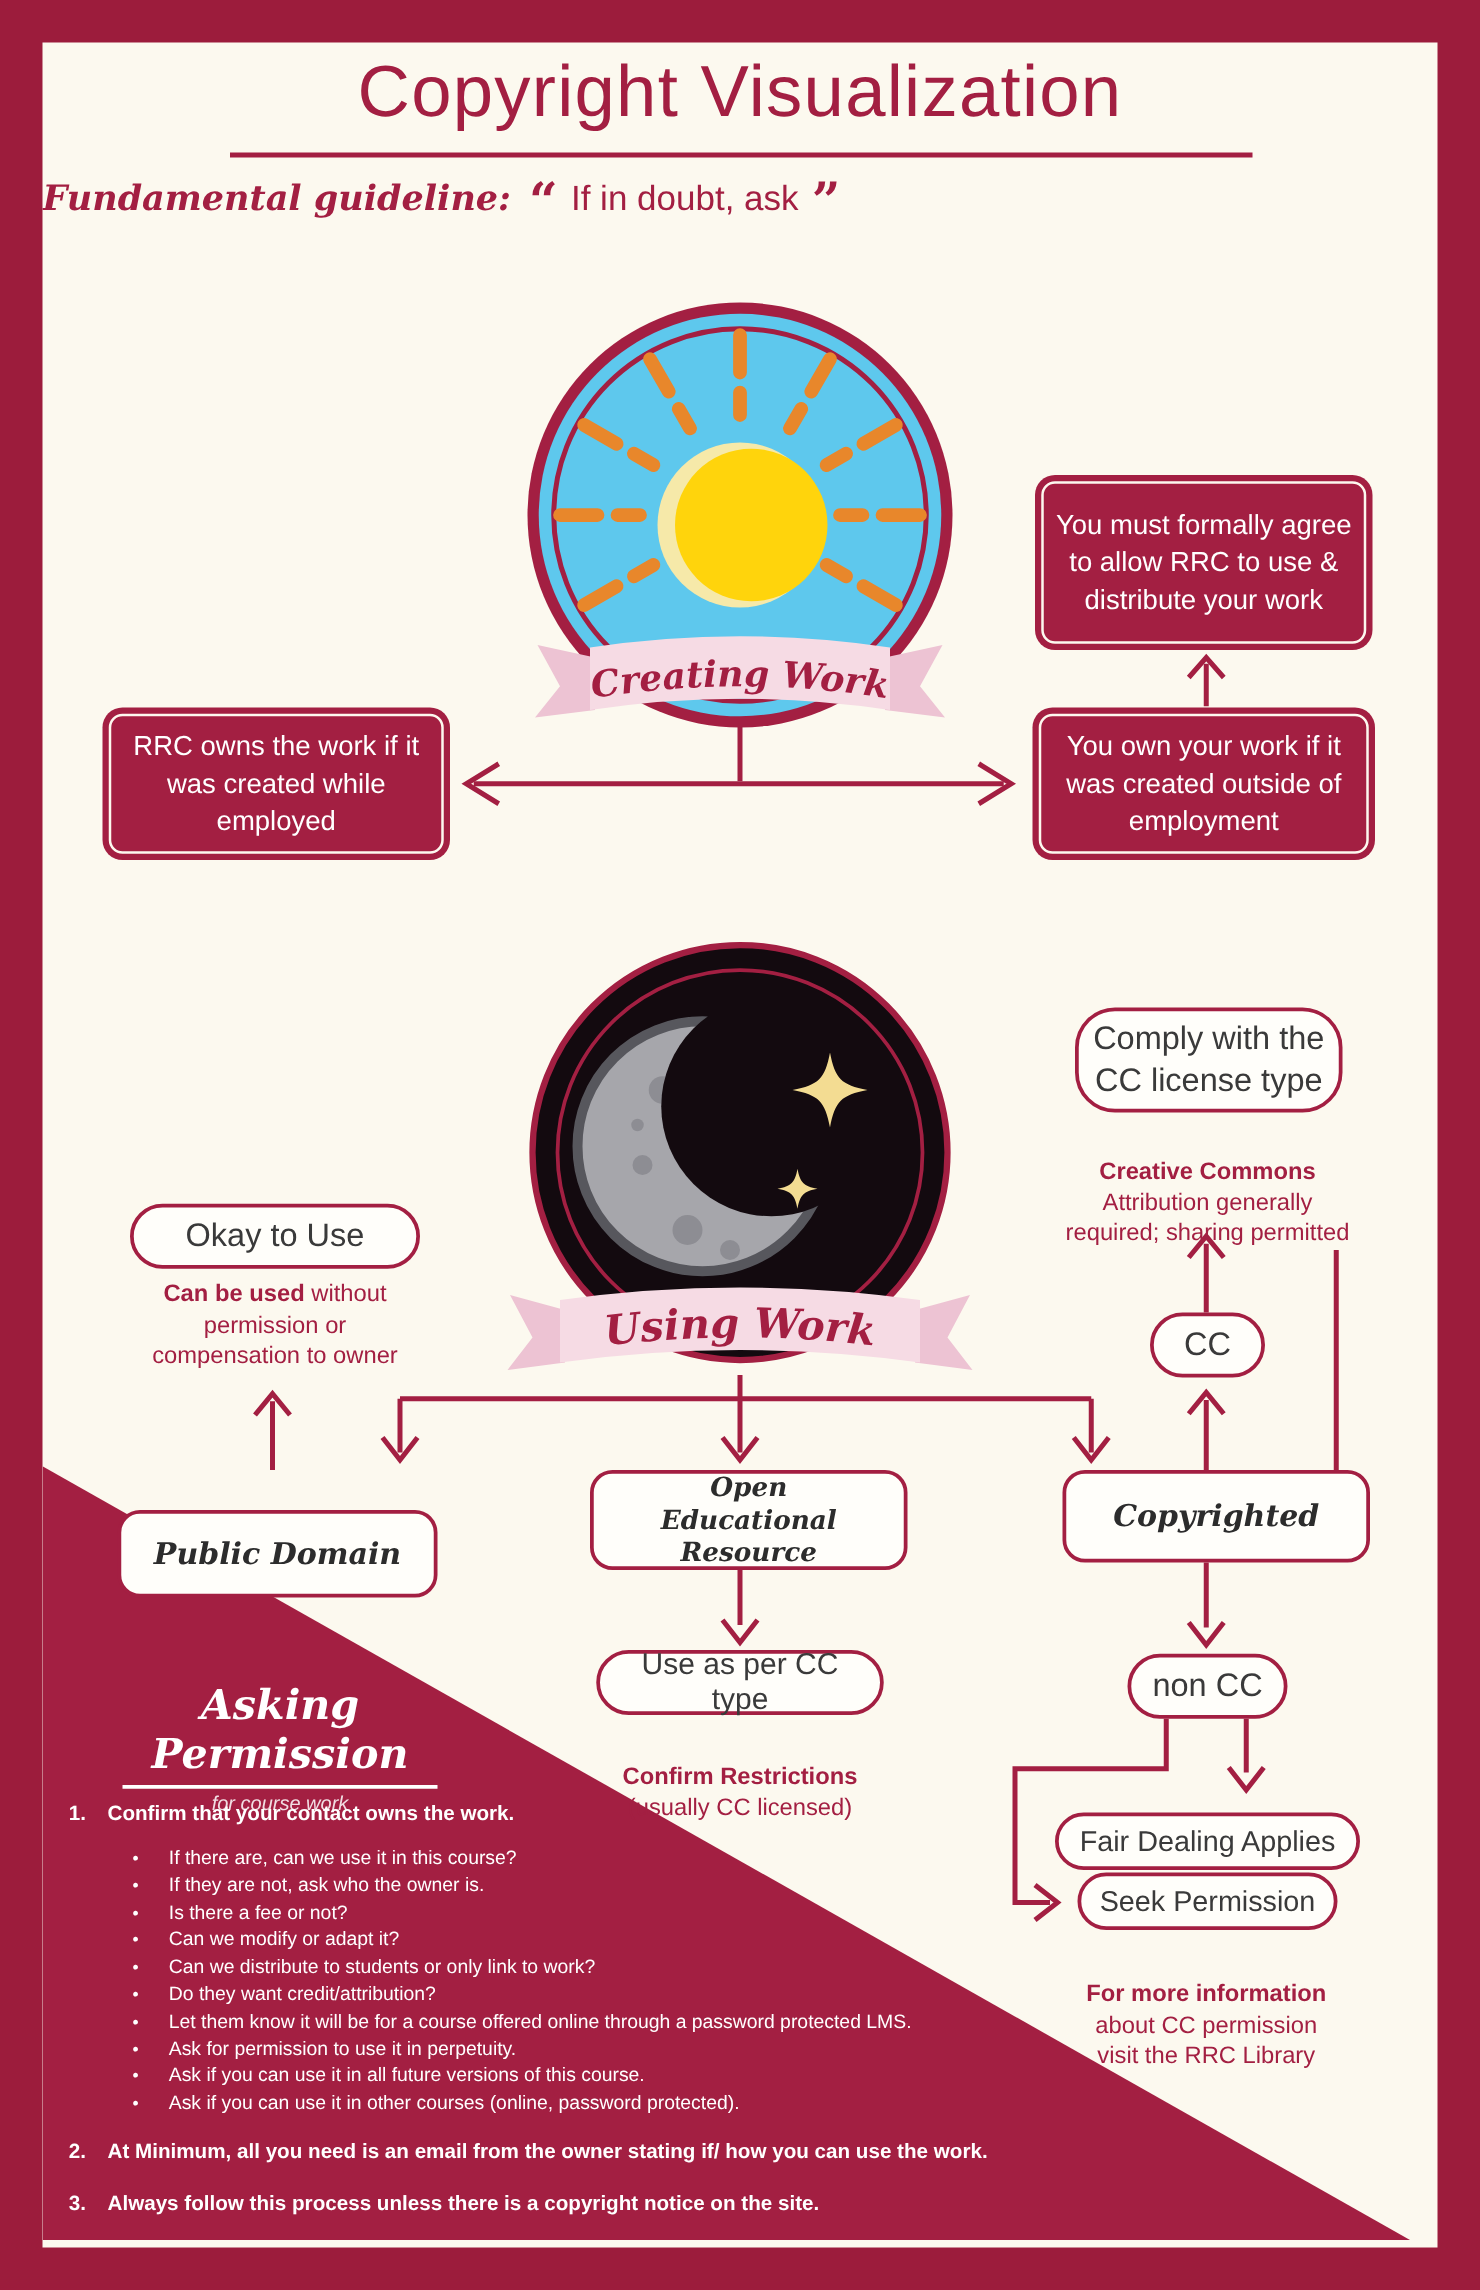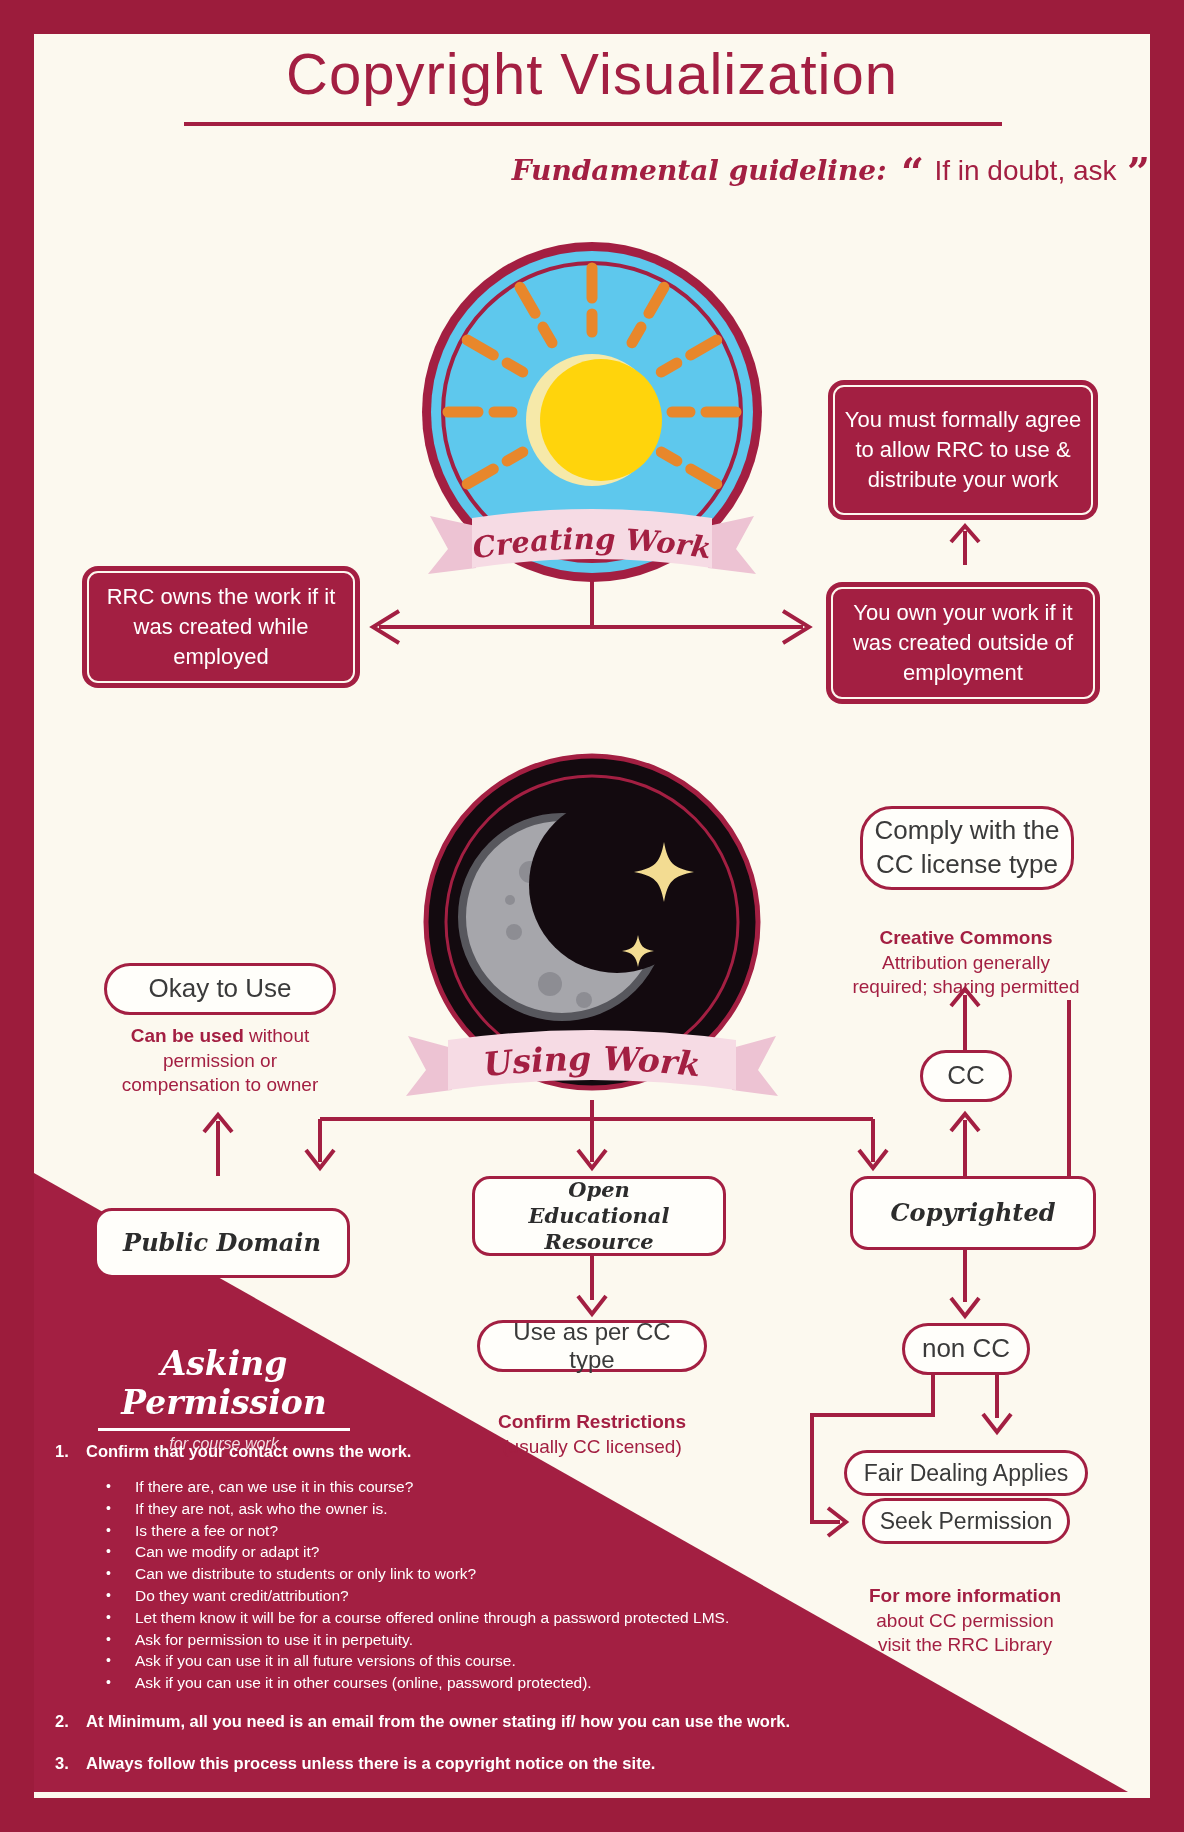--- a/index.html
+++ b/index.html
@@ -17,34 +17,34 @@
   body{width:1184px;height:1832px;font-family:"Liberation Sans",sans-serif;}
   #canvas{position:relative;width:1184px;height:1832px;background:var(--maroon-deep);}
   #inner{position:absolute;left:34px;top:34px;width:1116px;height:1764px;background:var(--cream);overflow:hidden;}
   svg{display:block;}
   .abs{position:absolute;}
 
   
   #title{position:absolute;top:6px;left:0;width:100%;text-align:center;
          font-size:58px;color:var(--maroon);font-weight:400;letter-spacing:1px;}
   #rule{position:absolute;top:88px;left:150px;width:818px;height:4px;background:var(--maroon);}
-  #guideline{position:absolute;top:120px;left:0;width:100%;text-align:right;color:var(--maroon);}
+  #guideline{position:absolute;top:108px;left:0;width:100%;text-align:left;color:var(--maroon);}
   .script{font-family:"DejaVu Serif",serif;font-style:italic;font-weight:700;}
   #guideline .g-label{font-size:28px;margin-right:10px;}
   #guideline .g-quote-mark{font-family:"DejaVu Serif",serif;font-weight:700;font-size:40px;line-height:0;vertical-align:-6px;}
   #guideline .g-text{font-size:28px;font-weight:400;margin:0 6px;}
 
   
   .dark-box{position:absolute;background:var(--maroon);border-radius:16px;color:#fff;
             display:flex;align-items:center;justify-content:center;text-align:center;
             font-size:22px;line-height:1.35;padding:10px 8px;}
   .dark-box::after{content:"";position:absolute;inset:5px;border:2px solid #fdf8ef;border-radius:11px;pointer-events:none;}
   #box-must{left:794px;top:346px;width:270px;height:140px;}
   #box-rrc{left:48px;top:532px;width:278px;height:122px;}
-  #box-own{left:792px;top:532px;width:274px;height:122px;margin-top:16px;}
+  #box-own{left:792px;top:532px;width:274px;height:122px;}
 
   
   .white-box{position:absolute;background:var(--boxwhite);border:3px solid var(--maroon);
              border-radius:32px;display:flex;align-items:center;justify-content:center;
              text-align:center;color:var(--ink);font-size:25px;line-height:1.15;padding:4px 10px;}
   #box-comply{left:826px;top:772px;width:214px;height:84px;font-size:26px;line-height:1.3;}
   #box-okay{left:70px;top:929px;width:232px;height:52px;font-size:26px;}
   #box-cc{left:886px;top:1016px;width:92px;height:52px;font-size:26px;}
   #box-pd{left:60px;top:1174px;width:256px;height:70px;border-radius:18px;}
   #box-oer{left:438px;top:1142px;width:254px;height:80px;border-radius:18px;}

